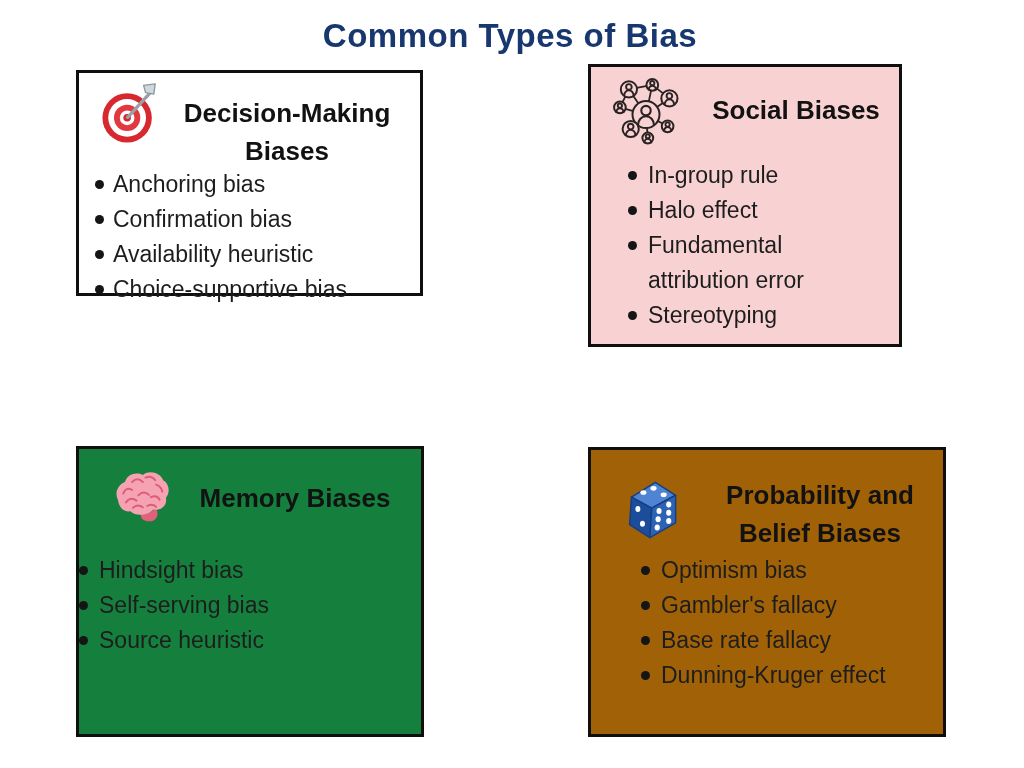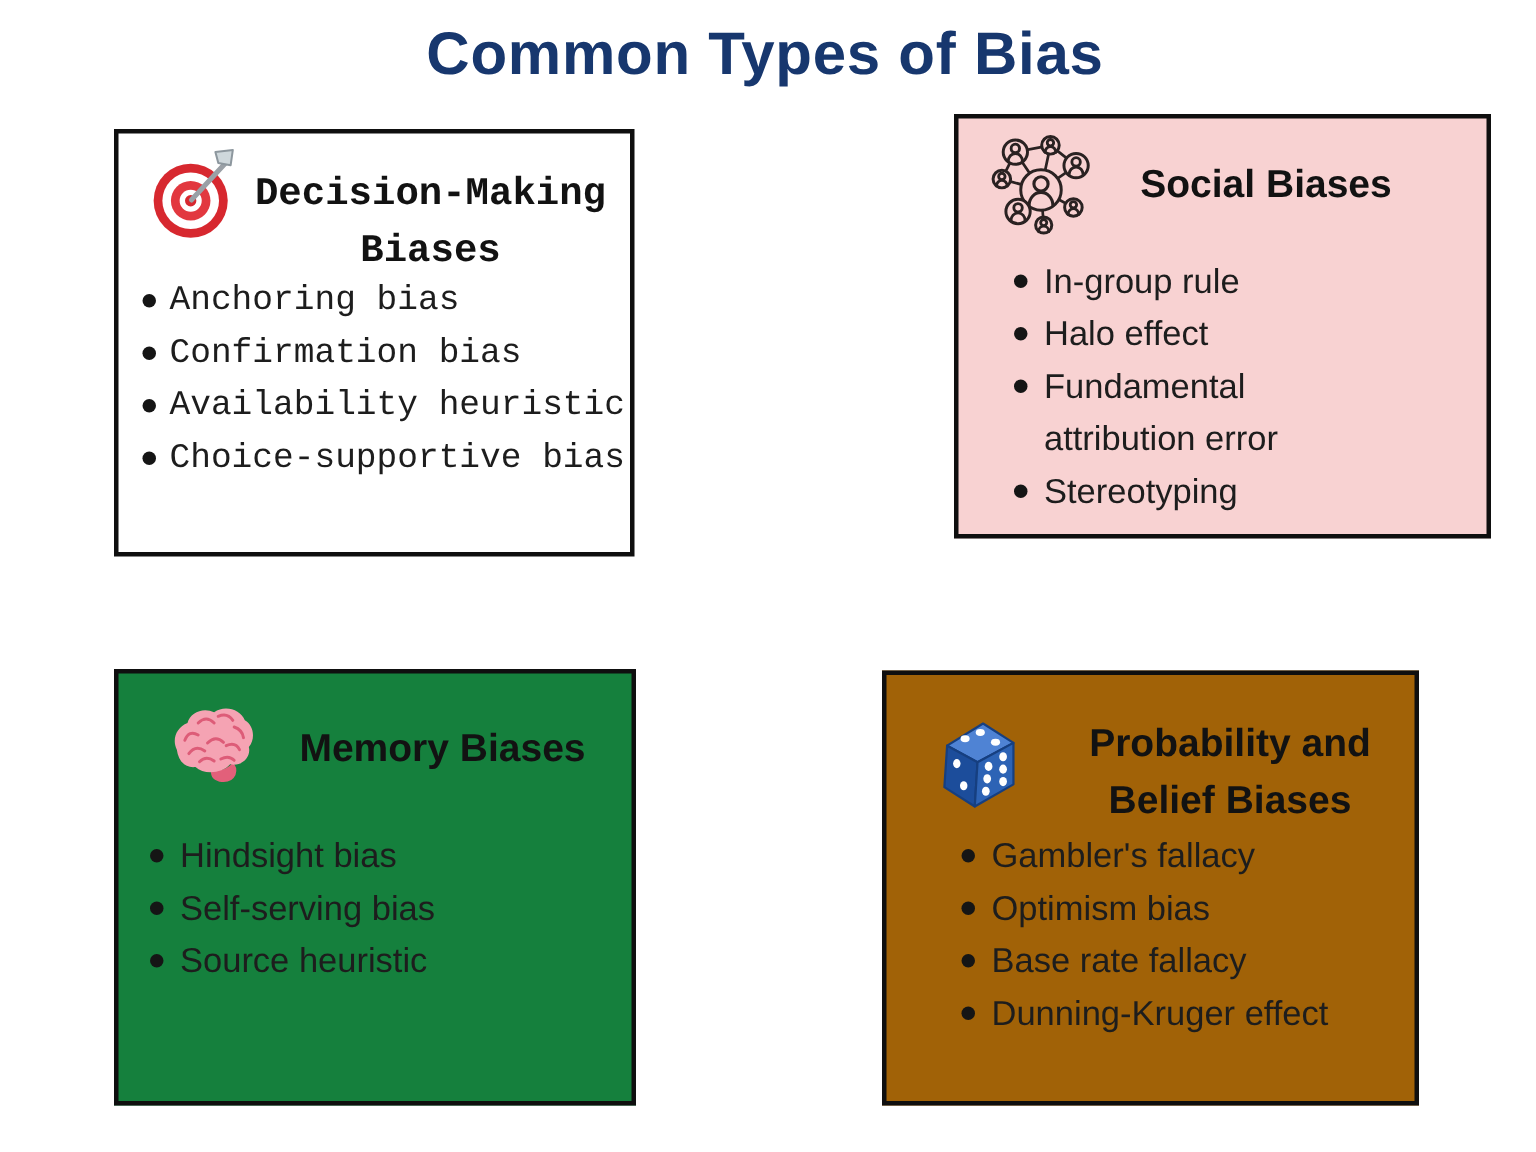--- a/index.html
+++ b/index.html
@@ -1,31 +1,31 @@
 <!DOCTYPE html>
 <html><head>
 <meta charset="utf-8">
 <style>
   * { margin: 0; padding: 0; box-sizing: border-box; }
   html, body { width: 1024px; height: 768px; background: #ffffff; overflow: hidden; }
   body { font-family: "Liberation Sans", "DejaVu Sans", sans-serif; position: relative; }
 
   .page-title {
     position: absolute; top: 12px; left: 0; width: 1020px;
-    text-align: center; font-size: 40px; font-weight: 700;
+    text-align: center; font-size: 33px; font-weight: 700;
     letter-spacing: 0.5px; line-height: 48px;
   }
 
   .card {
     position: absolute; border: 3px solid #0f0f0f; background: #fff;
   }
   .card-inner { position: relative; width: 100%; height: 100%; }
 
-  #card-decision   { left: 76px;  top: 86px;  width: 347px; height: 285px; font-family: Liberation Mono, monospace; }
-  #card-social     { left: 588px; top: 76px;  width: 358px; height: 283px; margin-left: 48px; }
+  #card-decision   { left: 76px;  top: 70px;  width: 347px; height: 226px; }
+  #card-social     { left: 588px; top: 64px;  width: 314px; height: 283px; }
   #card-memory     { left: 76px;  top: 446px; width: 348px; height: 291px; }
   #card-probability{ left: 588px; top: 447px; width: 358px; height: 290px; }
 
   .card-icon { position: absolute; display: block; }
   #card-decision    .card-icon { left: 21px; top: 9px;  width: 62px; height: 62px; }
   #card-social      .card-icon { left: 19px; top: 8px;  width: 72px; height: 72px; }
   #card-memory      .card-icon { left: 30px; top: 20px; width: 64px; height: 58px; }
   #card-probability .card-icon { left: 22px; top: 25px; width: 70px; height: 70px; }
 
   .card-title {
@@ -33,21 +33,21 @@
     font-size: 26px; font-weight: 700; line-height: 38px; color: #121212;
   }
   #card-decision    .card-title { left: 88px;  top: 21px; width: 240px; }
   #card-social      .card-title { left: 100px; top: 24px; width: 210px; }
   #card-memory      .card-title { left: 108px; top: 30px; width: 216px; }
   #card-probability .card-title { left: 116px; top: 26px; width: 226px; }
 
   .bias-list { position: absolute; left: 0; right: 0; list-style: none; }
   #card-decision    .bias-list { top: 94px;  padding-left: 16px; }
   #card-social      .bias-list { top: 91px;  padding-left: 37px; }
-  #card-memory      .bias-list { top: 104px; padding-left: 21px; }
+  #card-memory      .bias-list { top: 104px; }
   #card-probability .bias-list { top: 103px; padding-left: 50px; }
 
   .bias-list li {
     position: relative; padding-left: 20px;
     font-size: 23px; line-height: 35px; color: #1d1d1d;
   }
   #card-decision .bias-list li { padding-left: 18px; }
   #card-social   .bias-list li { max-width: 250px; }
   .bias-list li::before {
     content: ""; position: absolute; left: 0; top: 13px;
@@ -183,19 +183,19 @@
           <ellipse cx="49" cy="48" rx="2.8" ry="3.3"></ellipse>
           <ellipse cx="48" cy="57" rx="2.8" ry="3.3"></ellipse>
           <ellipse cx="60.5" cy="32" rx="2.8" ry="3.3"></ellipse>
           <ellipse cx="60.5" cy="41" rx="2.8" ry="3.3"></ellipse>
           <ellipse cx="60.5" cy="50" rx="2.8" ry="3.3"></ellipse>
         </g>
       </svg>
     </span>
     <h2 class="card-title">Probability and Belief Biases</h2>
     <ul class="bias-list">
+      <li>Optimism bias</li>
       <li>Gambler's fallacy</li>
-      <li>Optimism bias</li>
       <li>Base rate fallacy</li>
       <li>Dunning-Kruger effect</li>
     </ul>
   </div>
 </section>
 
 </body></html>

